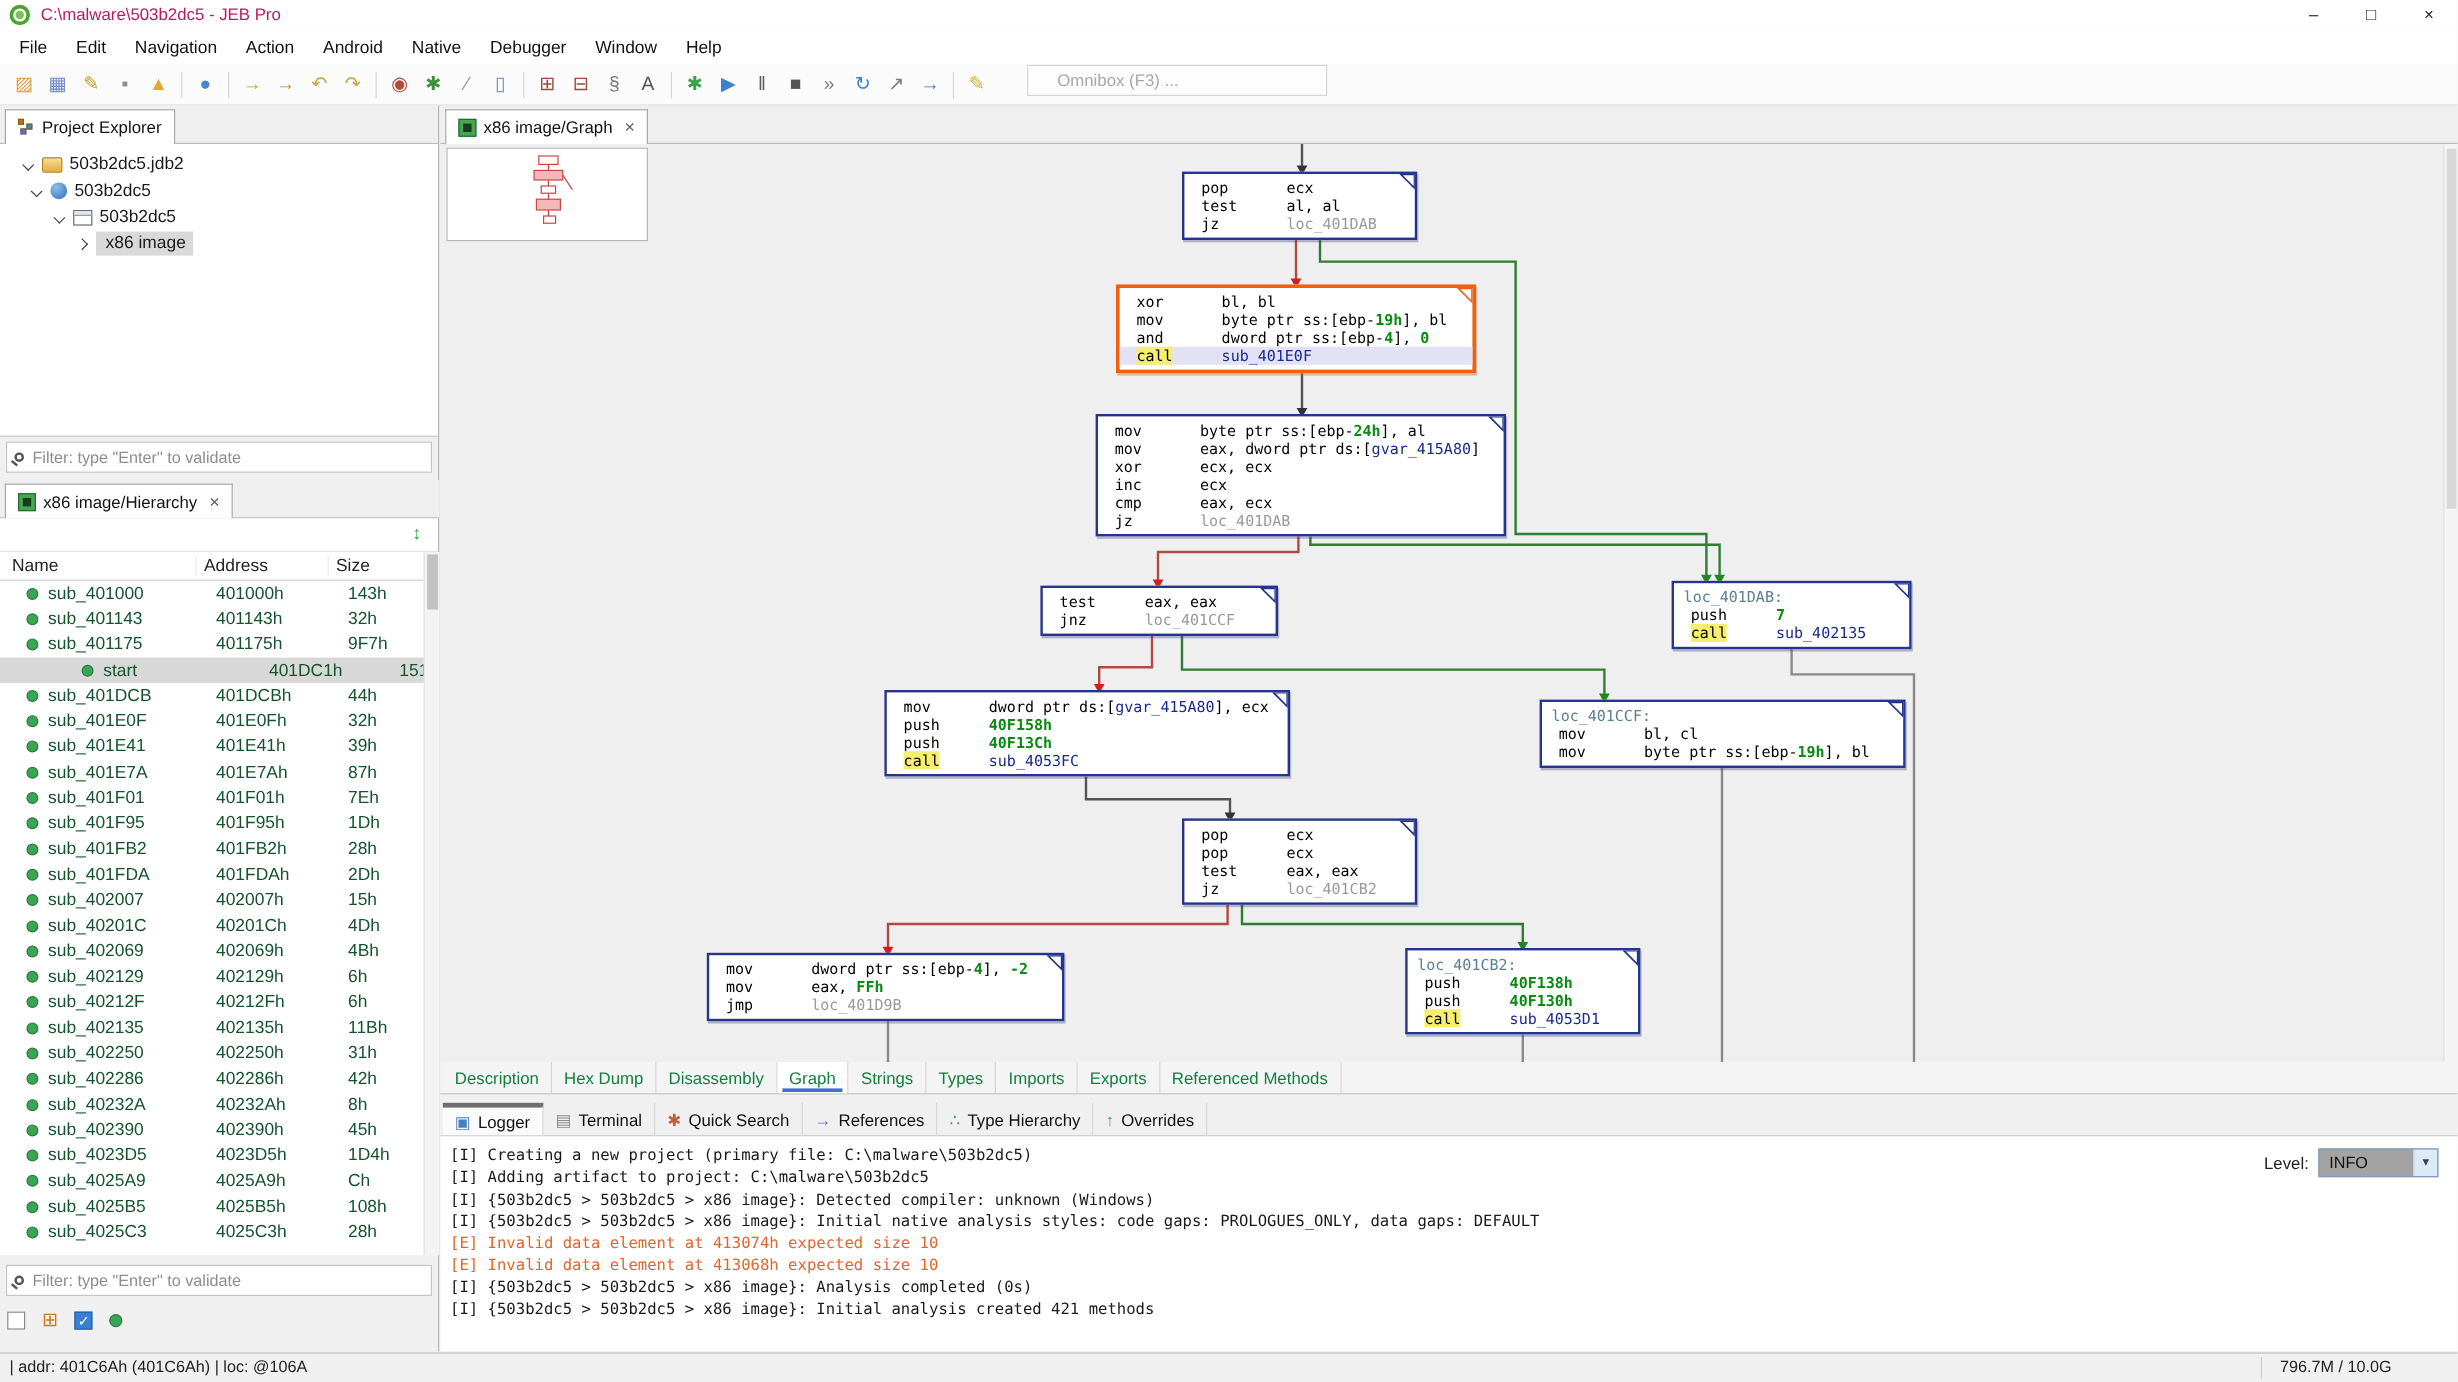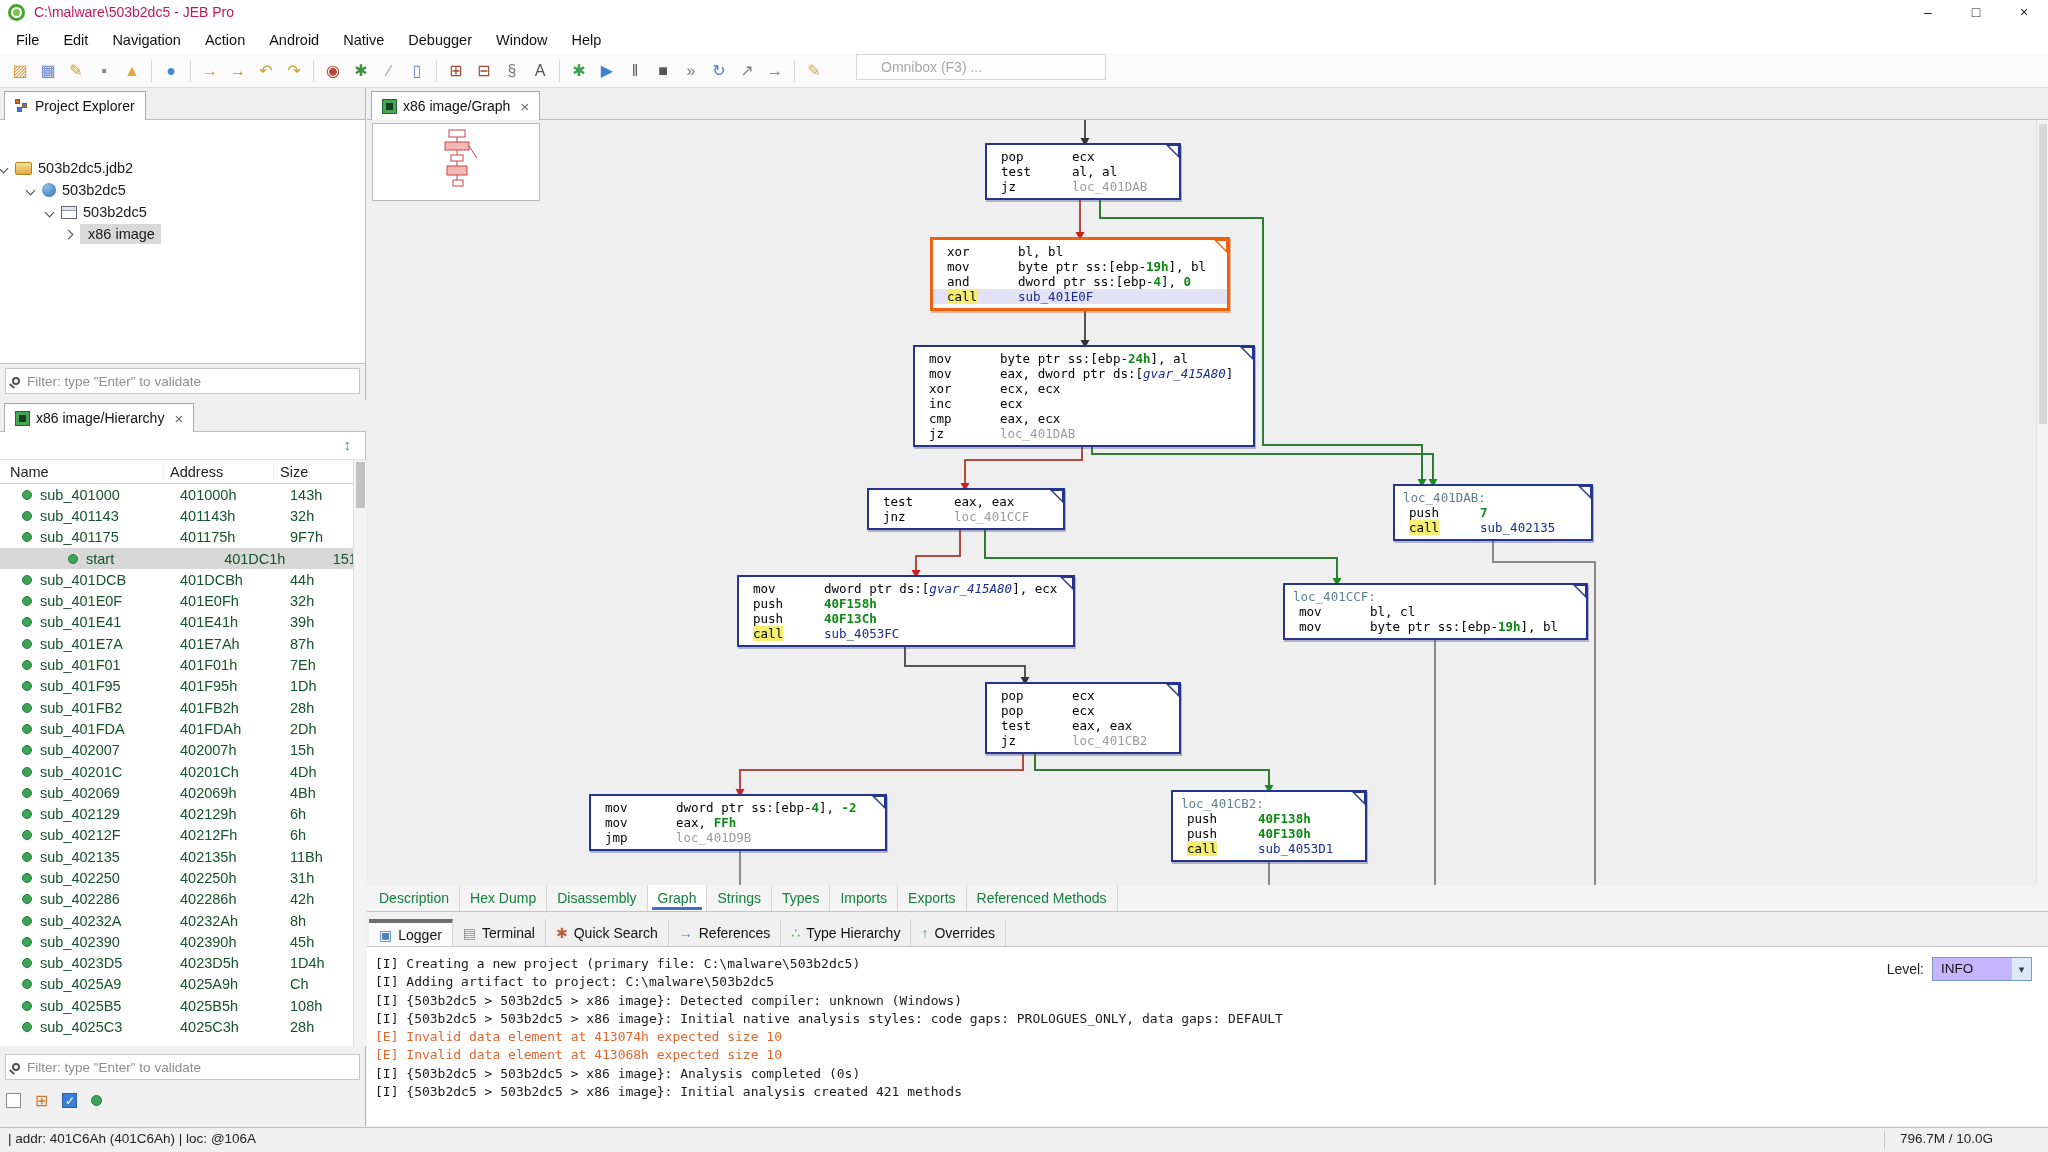--- a/index.html
+++ b/index.html
@@ -96,38 +96,38 @@
   .gblock.sel { border:3px solid #ef6110; box-shadow:1px 2px 0 rgba(200,100,30,.4); }
   .fold { position:absolute; top:0; right:0; width:0; height:0; border-top:13px solid #25348c; border-left:13px solid transparent; }
   .fold:after{ content:""; position:absolute; left:-10px; top:-12px; width:0;height:0; border-top:9px solid #fff; border-left:9px solid transparent;}
   .gblock.sel .fold { border-top-color:#ef6110; }
   .grow { height:15px; line-height:15px; font-family:"DejaVu Sans Mono", monospace; font-size:12.5px; white-space:pre; }
   .grow.hl { background:#e2e2f4; }
   .glabel { padding-left:8px; color:#5c7f92; }
   .mn { display:inline-block; width:85px; padding-left:14px; color:#000; }
   .mn .ylw { background:#f5ee6e; }
   .op-p { color:#000; } .op-n { color:#0a8a12; font-weight:bold; }
-  .op-g { color:#9a9a9a; } .op-c { color:#1a2a90; } .op-v { color:#1a2a90; font-style:italic; }
+  .op-g { color:#9a9a9a; } .op-c { color:#1a2a90; } .op-v { color:#1a2a90; }
 
   .view-tabs { position:absolute; left:0; top:797px; width:1681px; height:27px; background:#f4f4f4; border-bottom:1px solid #c4c4c4; display:flex; align-items:stretch; padding-left:2px;}
   .vtab { padding:0 10px; font-size:14px; color:#15803d; display:flex; align-items:center; border-right:1px solid #d6d6d6; position:relative; }
   .vtab.active { background:#fff; }
   .vtab.active:after { content:""; position:absolute; left:4px; right:4px; bottom:1px; height:3px; background:#3e6fd0; }
 
   .bottom-tabs { position:absolute; left:0; top:831px; width:1681px; height:28px; background:#f0f0f0; border-bottom:1px solid #c9c9c9; display:flex; padding-left:2px; }
   .btab { padding:0 10px; font-size:14px; display:flex; align-items:center; gap:6px; border-right:1px solid #d6d6d6; color:#111; position:relative;}
   .btab.active { background:#fafafa; border-top:4px solid #6e6e6e; }
   .btab .bico { font-size:14px; }
 
   .logger { position:absolute; left:0; top:859px; width:1681px; height:179px; background:#fff; padding:8px 0 0 8px; }
   .logline { font-family:"DejaVu Sans Mono", monospace; font-size:13px; line-height:18.3px; white-space:pre; color:#1a1a1a; }
   .logline.E { color:#e0662e; }
   .level-box { position:absolute; right:16px; top:10px; display:flex; align-items:center; gap:8px;padding-left:40px; }
   .level-label { font-size:14px; color:#222; }
-  .level-select { width:100px; height:24px; border:1px solid #7a9cc4; background:#c4b5fd; position:relative; font-size:13.5px; line-height:22px; padding-left:8px; color:#111;}
+  .level-select { width:100px; height:24px; border:1px solid #7a9cc4; background:#a3a3a3; position:relative; font-size:13.5px; line-height:22px; padding-left:8px; color:#111;}
   .level-select .caret { position:absolute; right:0; top:0; width:20px; height:22px; background:#dce9f7; text-align:center; line-height:22px; font-size:11px; color:#345; border-left:1px solid #b9cde4;}
 
   
   .statusbar { position:absolute; left:0; top:1127px; width:2048px; height:25px; background:#f0f0f0; border-top:1px solid #c0c0c0; font-size:13.5px; color:#222; }
   .sb-left { position:absolute; left:8px; top:3px; }
   .sb-mem { position:absolute; left:1900px; top:3px; }
   .sb-div { position:absolute; left:1884px; top:3px; width:1px; height:18px; background:#c8c8c8; }
 </style>
 </head>
 <body>
@@ -200,21 +200,21 @@
       <div class="tab-active">
         <span class="pe-icon">
             <i></i>
             <i></i>
             <i></i>
           </span>
         <span>Project Explorer</span>
       </div>
     </div>
     <div class="tree" id="pe-tree">
-        <div class="tree-row" style="padding-left: 0; margin-top: 31px;">
+        <div class="tree-row" style="padding-left: 20px;">
           <span class="chev down"></span>
           <span style="display: flex; align-items: center;">
             <span class="tree-ico ic-folder"></span>
             <span>503b2dc5.jdb2</span>
           </span>
         </div>
         <div class="tree-row" style="padding-left: 27px;">
           <span class="chev down"></span>
           <span style="display: flex; align-items: center;">
             <span class="tree-ico ic-sphere"></span>

